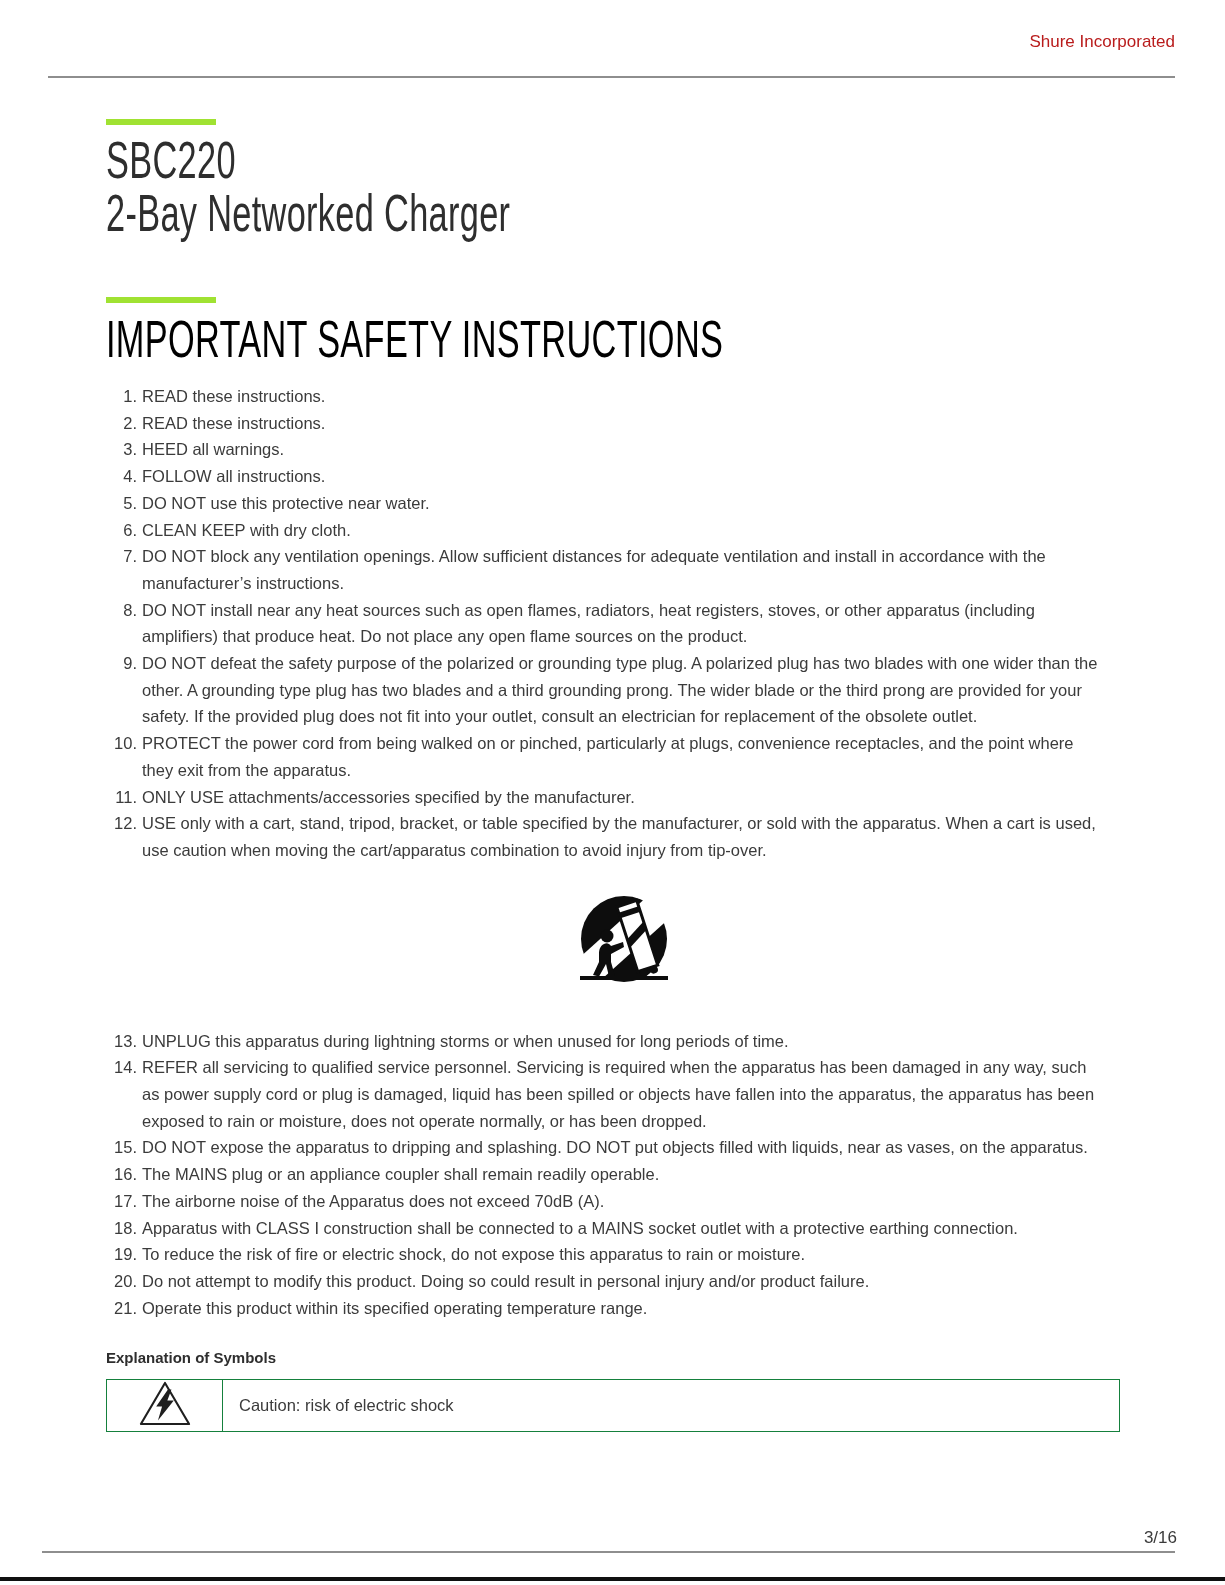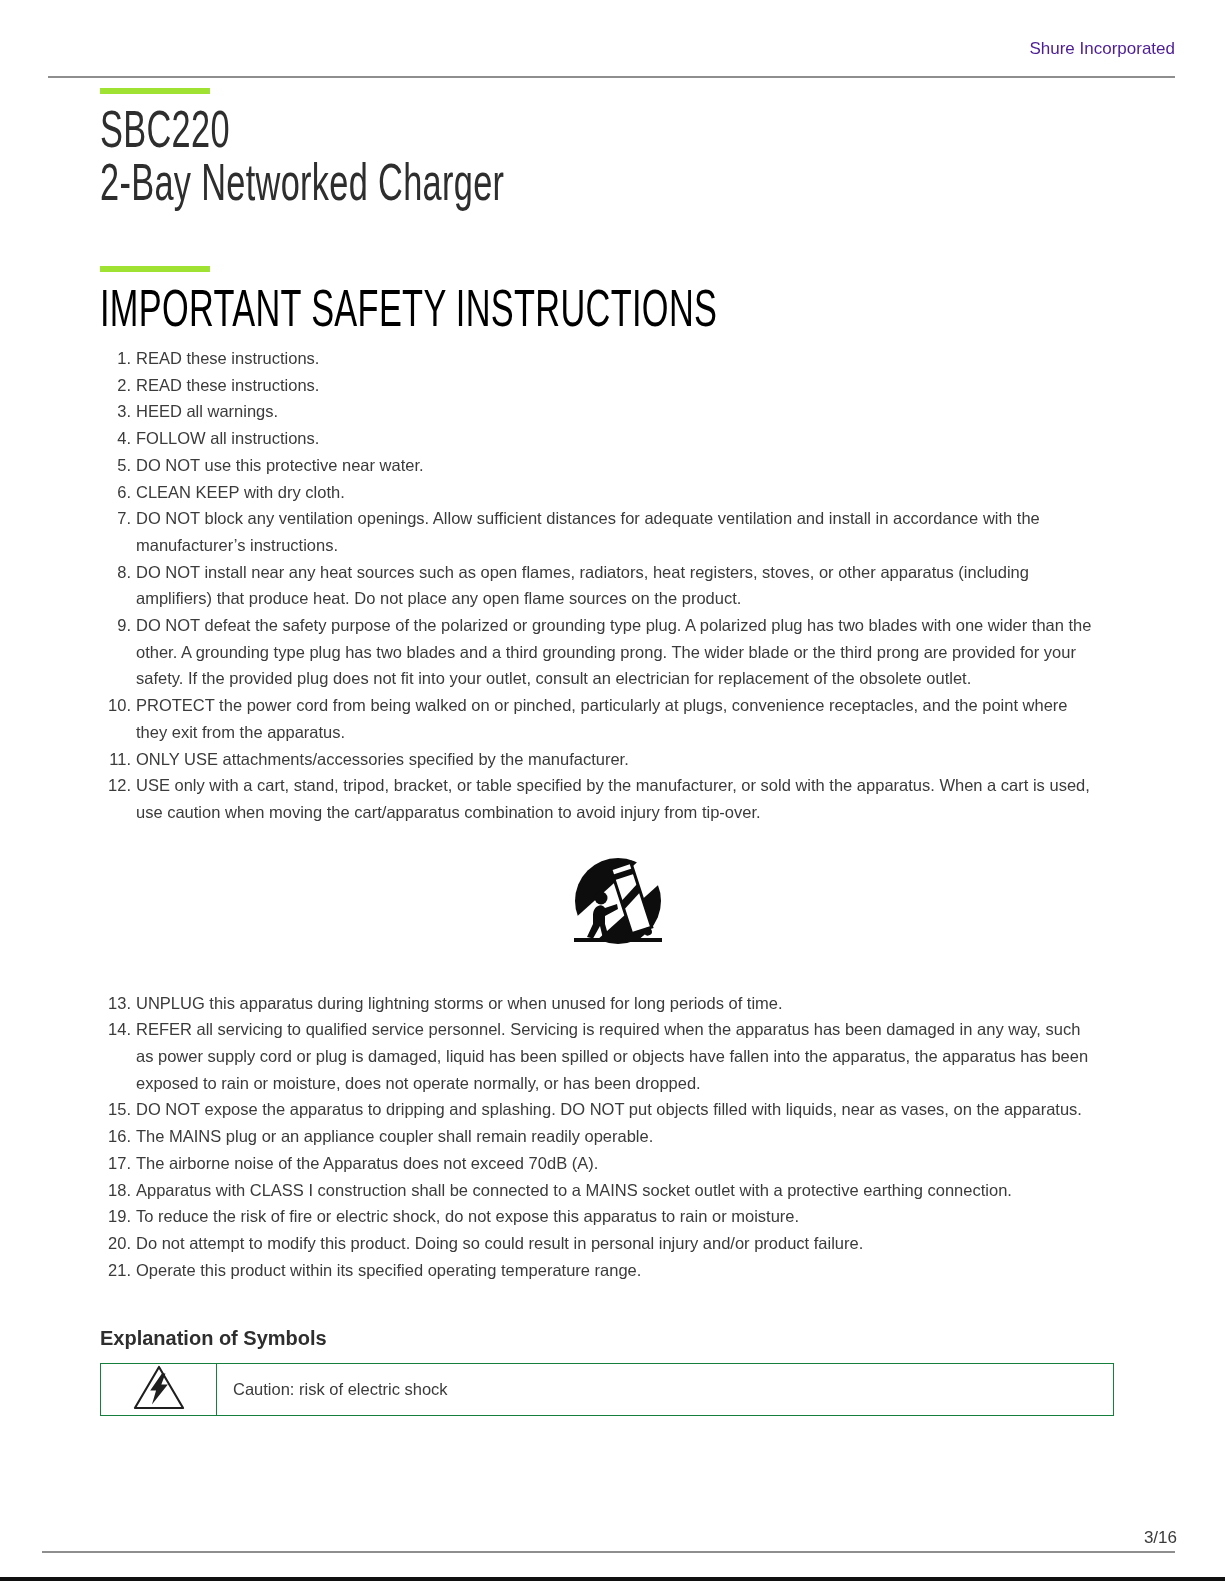--- a/index.html
+++ b/index.html
@@ -7,47 +7,47 @@
   .page {
     position:relative;
     width:1225px; height:1585px;
     background:#ffffff;
     font-family:"Liberation Sans", sans-serif;
     color:#3b3b3b;
     overflow:hidden;
   }
   
   .header-company {
-    position:absolute; top:39px; right:50px;
-    font-size:17px; color:#4c1d95;
+    position:absolute; top:32px; right:50px;
+    font-size:17px; color:#b91c1c;
   }
   .header-rule {
     position:absolute; top:76px; left:48px; right:50px;
     height:2px; background:#8e8e8e;
   }
   
   .content {
-    position:absolute; left:100px; top:0;
+    position:absolute; left:106px; top:0;
     width:1014px;
-    padding-top:88px;
+    padding-top:119px;
   }
   .accent-bar { width:110px; height:6px; background:#a0e232; }
   .accent-bar.second { margin-top:57px; }
   h1 { margin-top:9px; font-size:52px; line-height:53px; font-weight:normal; color:#2e2e2e; }
   h2 { margin-top:9px; font-size:52px; line-height:54px; font-weight:normal; color:#000000; }
   .cond {
     display:inline-block;
     transform:scaleX(0.66);
     transform-origin:0 60%;
     white-space:nowrap;
     letter-spacing:0.5px;
   }
   
   ol.instructions {
-    margin-top:10px;
+    margin-top:17px;
     padding-left:36px;
     width:999px;
     list-style:none;
     counter-reset:inst;
     font-size:16.5px;
     line-height:26.7px;
   }
   ol.instructions li {
     counter-increment:inst;
     position:relative;
@@ -56,21 +56,21 @@
     content:counter(inst) ".";
     position:absolute;
     left:-40px; width:35px;
     text-align:right;
   }
   .cart-figure {
     display:flex; justify-content:center;
     margin:30px 0 40px;
   }
   
-  .symbols-heading { margin-top:44px; font-size:20px; font-weight:bold; color:#2e2e2e; }
+  .symbols-heading { margin-top:28px; font-size:15px; font-weight:bold; color:#2e2e2e; }
   table.symbols {
     margin-top:13px;
     border-collapse:collapse;
     width:1014px;
   }
   table.symbols td {
     border:1px solid #15803d;
     height:47px;
     font-size:16.5px;
     color:#3b3b3b;

